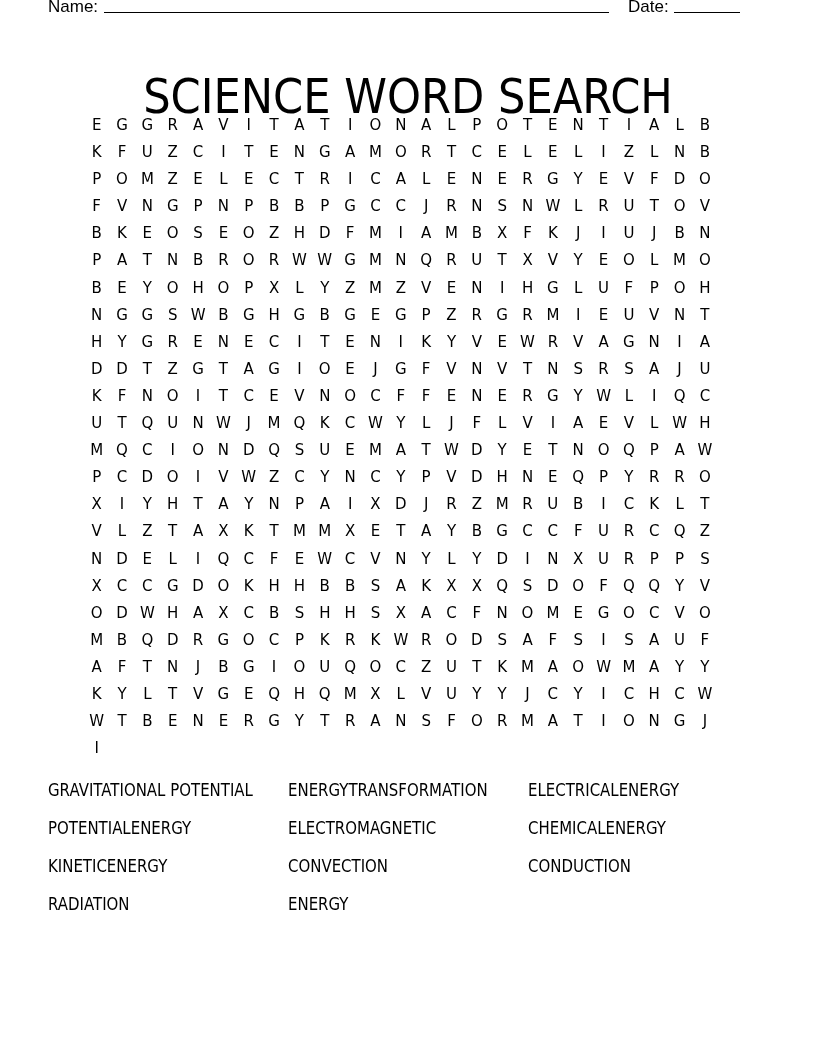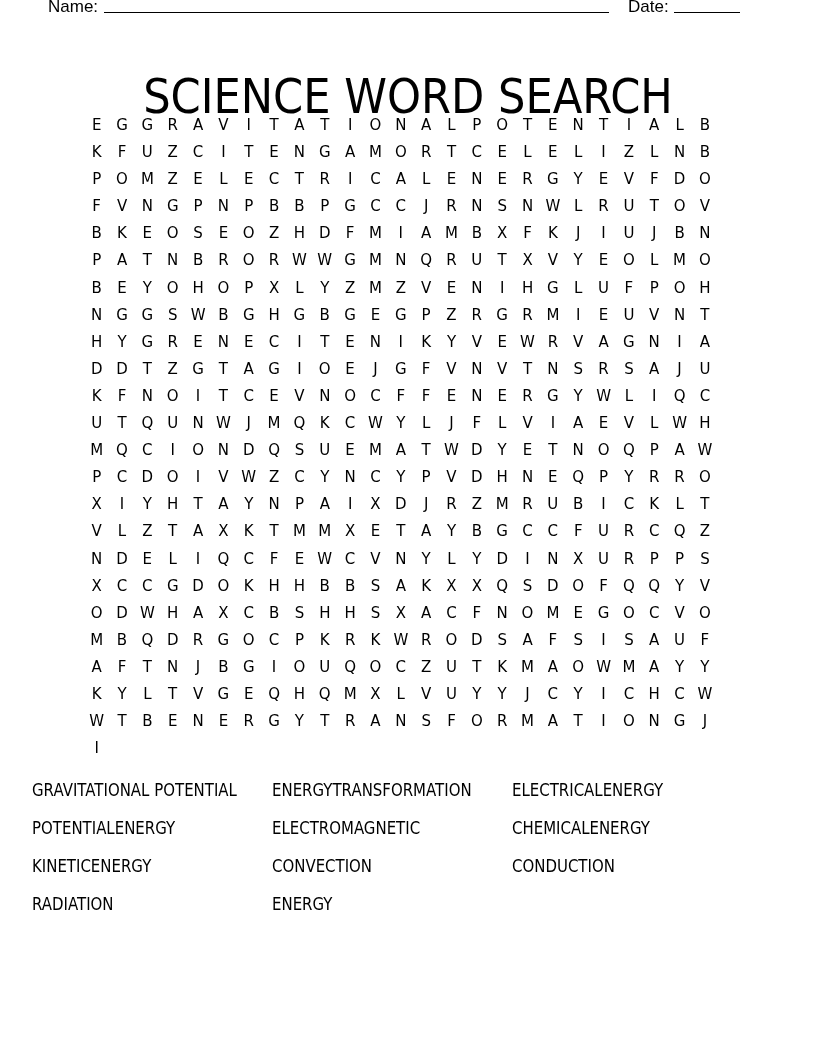--- a/index.html
+++ b/index.html
@@ -66,21 +66,21 @@
     .cell {
       font-family: "DejaVu Sans", sans-serif;
       font-size: 15px;
       text-align: center;
       line-height: 27.1px;
       letter-spacing: 0;
     }
     .word-list {
       position: absolute;
       top: 778px;
-      left: 32px;
+      left: 48px;
       display: grid;
       grid-template-columns: 240px 240px 240px;
       grid-auto-rows: 38px;
     }
     .word {
       font-family: "DejaVu Sans", sans-serif;
       font-size: 17px;
       line-height: 24px;
       white-space: nowrap;
       transform: scaleX(0.88);

